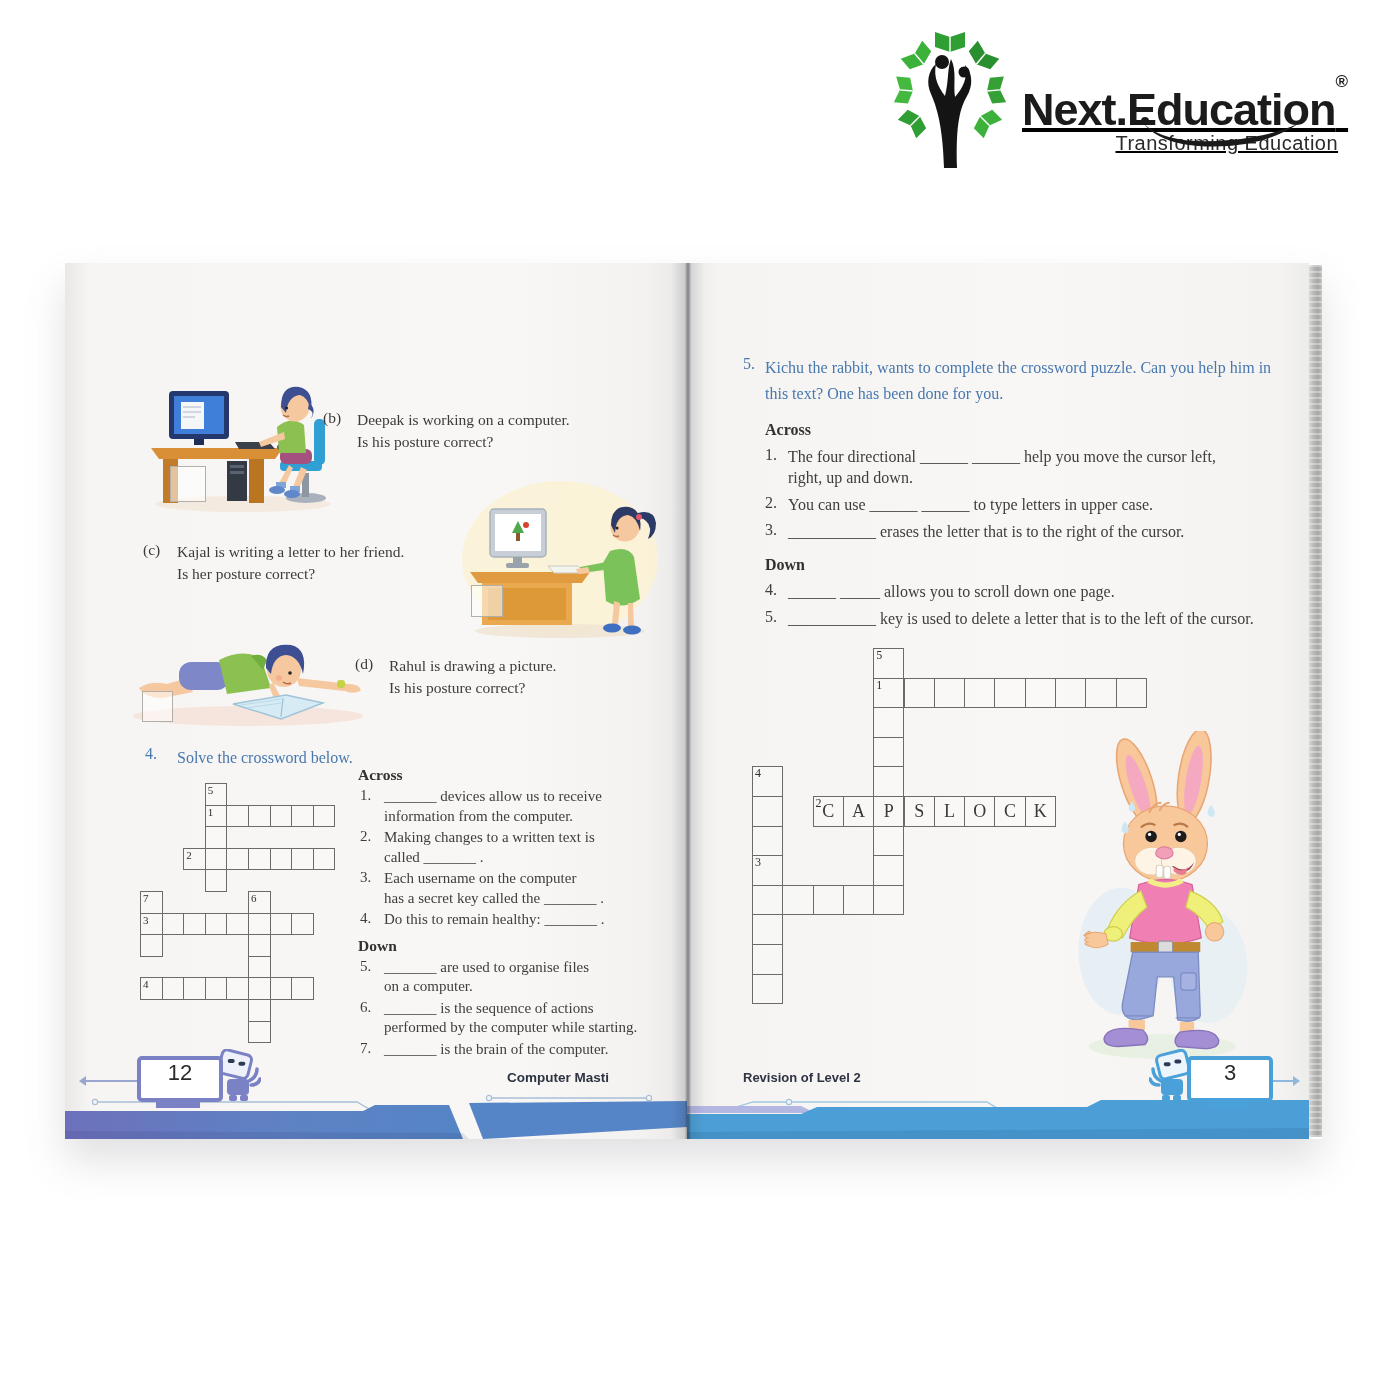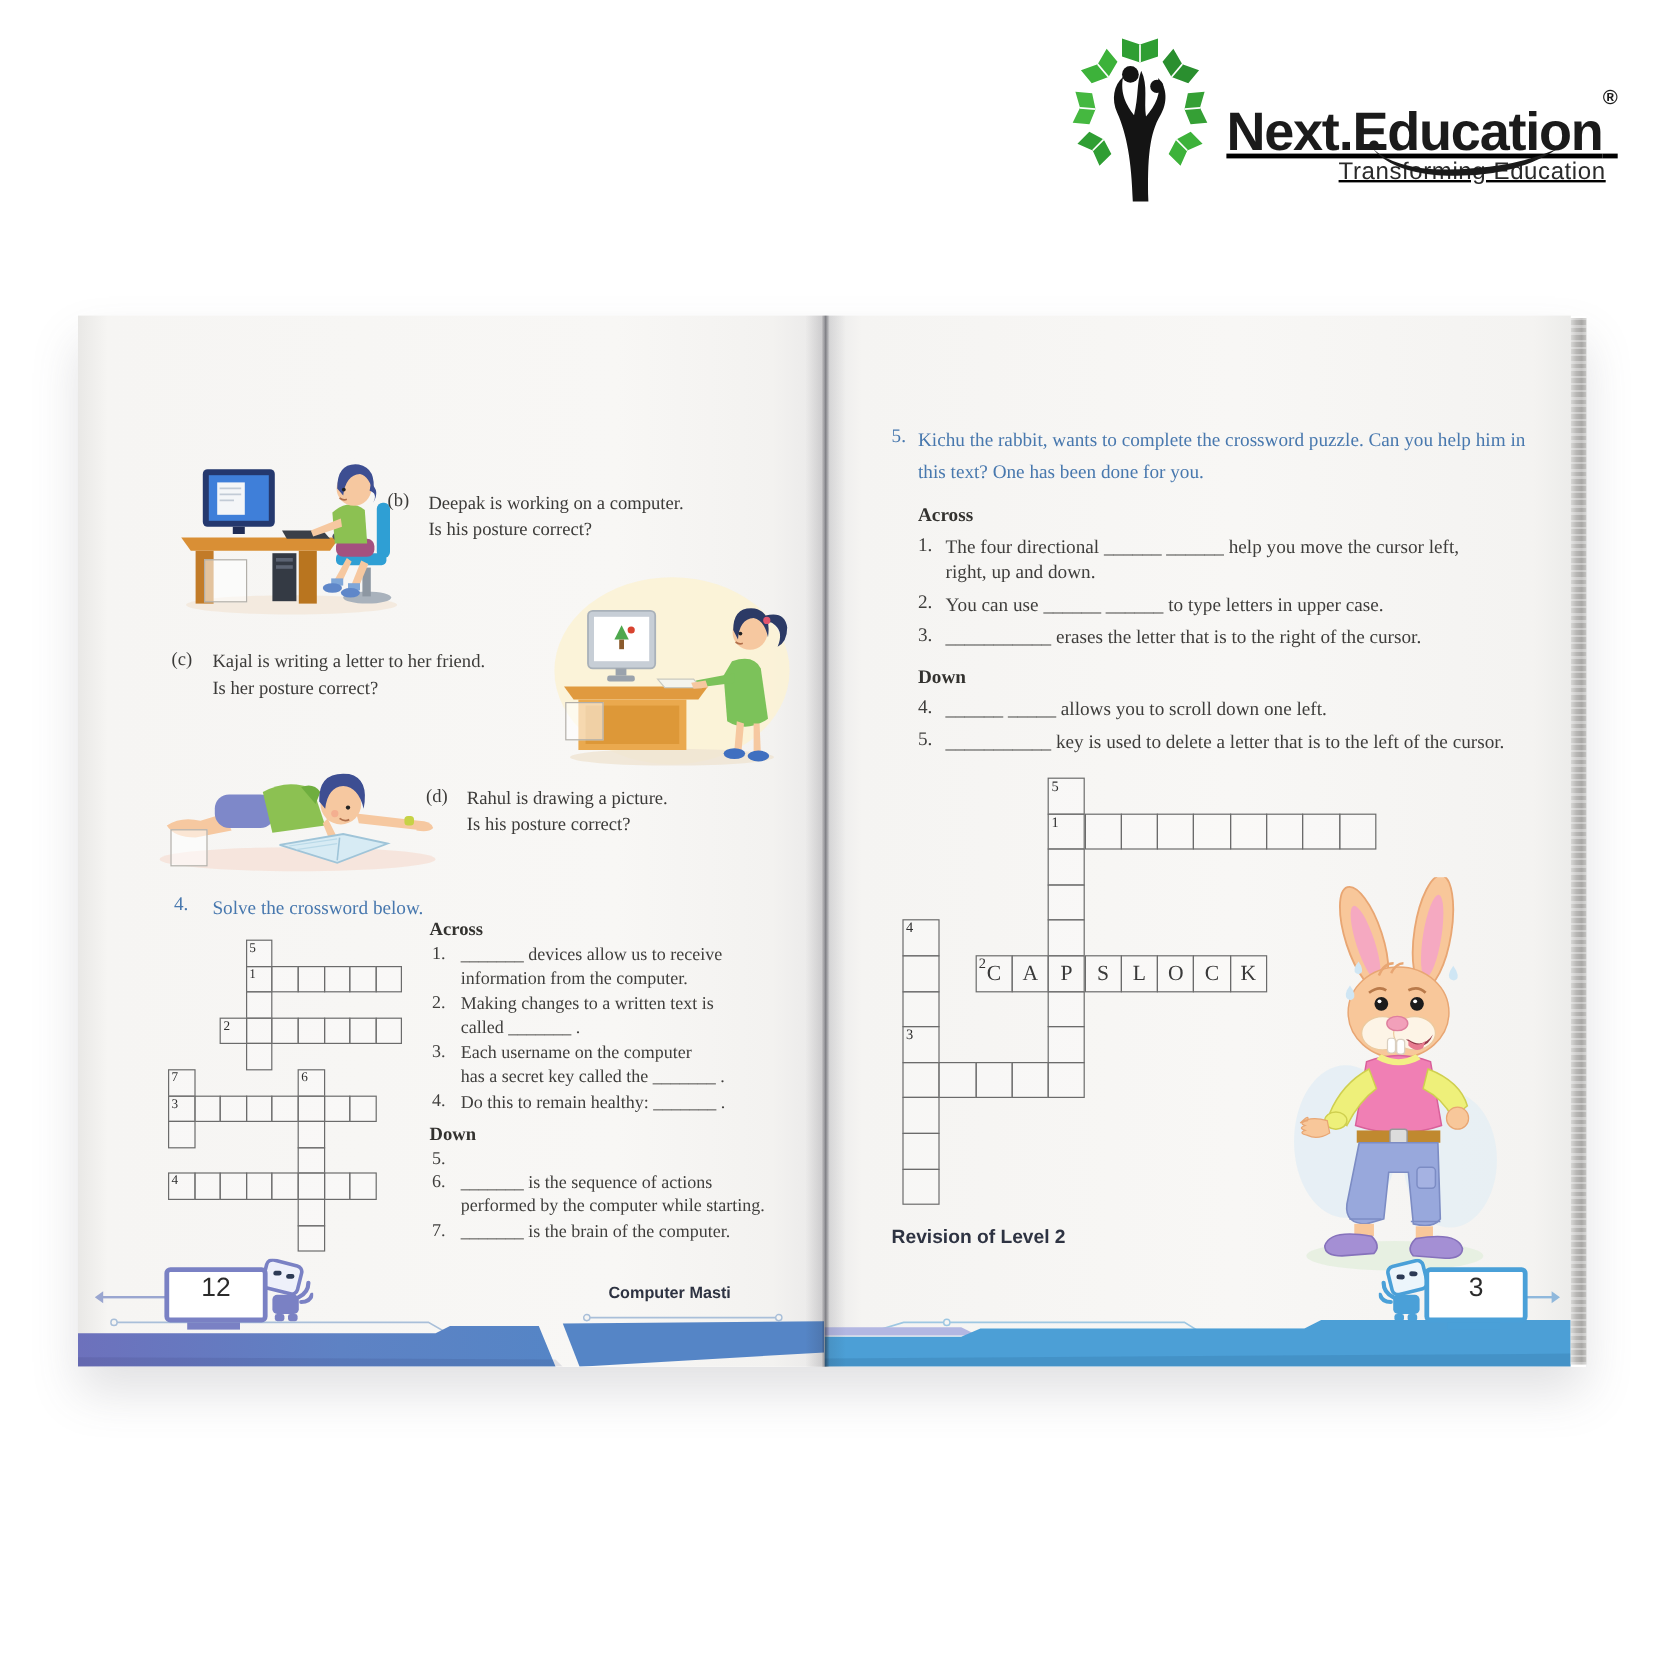--- a/index.html
+++ b/index.html
@@ -57,21 +57,21 @@
   .cw-label{position:absolute;left:2px;top:0px;font-size:12px;color:#2e2e2e;line-height:13px;font-family:"Liberation Serif",serif;}
   .cw-letter{position:absolute;inset:0;display:flex;align-items:center;justify-content:center;font-size:18px;color:#3a3a3a;font-family:"Liberation Serif",serif;}
   #cw-left .cw-label{font-size:11px;}
   #cw-left .cw-cell{border-width:1.1px;}
 
   
   .checkbox{position:absolute;border:1.6px solid #b2afa9;background:rgba(255,255,255,.55);}
 
   
   .footer-brand{position:absolute;left:330px;top:807px;width:214px;text-align:right;font-family:"Liberation Sans",sans-serif;font-weight:700;font-size:13.5px;color:#2e3342;}
-  .footer-label{position:absolute;left:56px;top:760px;font-family:"Liberation Sans",sans-serif;font-weight:700;font-size:16px;color:#2e3342;}
+  .footer-label{position:absolute;left:56px;top:807px;font-family:"Liberation Sans",sans-serif;font-weight:700;font-size:13px;color:#2e3342;}
   .band{position:absolute;left:0;bottom:0;width:100%;height:46px;}
   .pn-box{position:absolute;width:78px;height:38px;background:#fff;border-radius:5px;display:flex;align-items:flex-start;justify-content:center;font-family:"Liberation Sans",sans-serif;font-size:22px;color:#2b2b2b;}
   .pn-base{position:absolute;width:44px;height:6px;}
   .pn-line{position:absolute;height:2px;}
   .robot{position:absolute;width:46px;height:54px;}
 
   svg{display:block;}
 </style>
 </head>
 <body>
@@ -318,20 +318,22 @@
             </div>
             <div class="clue">
               <span class="clue-num">4.</span>
               <span class="clue-text">Do this to remain healthy: _______ .</span>
             </div>
           </div>
         <div class="sec-h down">Down</div>
         <div id="clues-left-down">
             <div class="clue">
               <span class="clue-num">5.</span>
+              <span class="clue-text">_______ are used to organise files
+on a computer.</span>
             </div>
             <div class="clue">
               <span class="clue-num">6.</span>
               <span class="clue-text">_______ is the sequence of actions
 performed by the computer while starting.</span>
             </div>
             <div class="clue">
               <span class="clue-num">7.</span>
               <span class="clue-text">_______ is the brain of the computer.</span>
             </div>
@@ -400,21 +402,21 @@
             </div>
             <div class="clue">
               <span class="clue-num">3.</span>
               <span class="clue-text">___________ erases the letter that is to the right of the cursor.</span>
             </div>
           </div>
         <div class="sec-h">Down</div>
         <div id="clues-right-down">
             <div class="clue">
               <span class="clue-num">4.</span>
-              <span class="clue-text">______ _____ allows you to scroll down one left.</span>
+              <span class="clue-text">______ _____ allows you to scroll down one page.</span>
             </div>
             <div class="clue">
               <span class="clue-num">5.</span>
               <span class="clue-text">___________ key is used to delete a letter that is to the left of the cursor.</span>
             </div>
           </div>
       </div>
 
       <div class="cw" id="cw-right" style="left: 65px; top: 385px; width: 394.9px; height: 356.2px;">
           <div class="cw-cell" style="left: 121.2px; top: 0px; width: 31.3px; height: 30.6px;">

